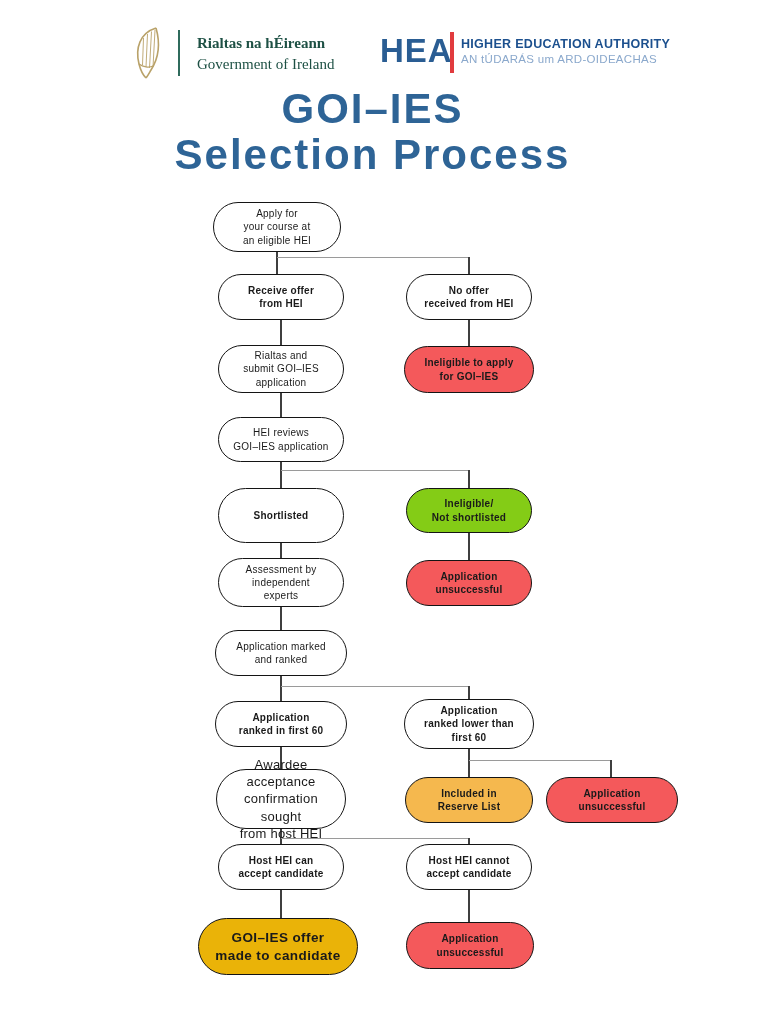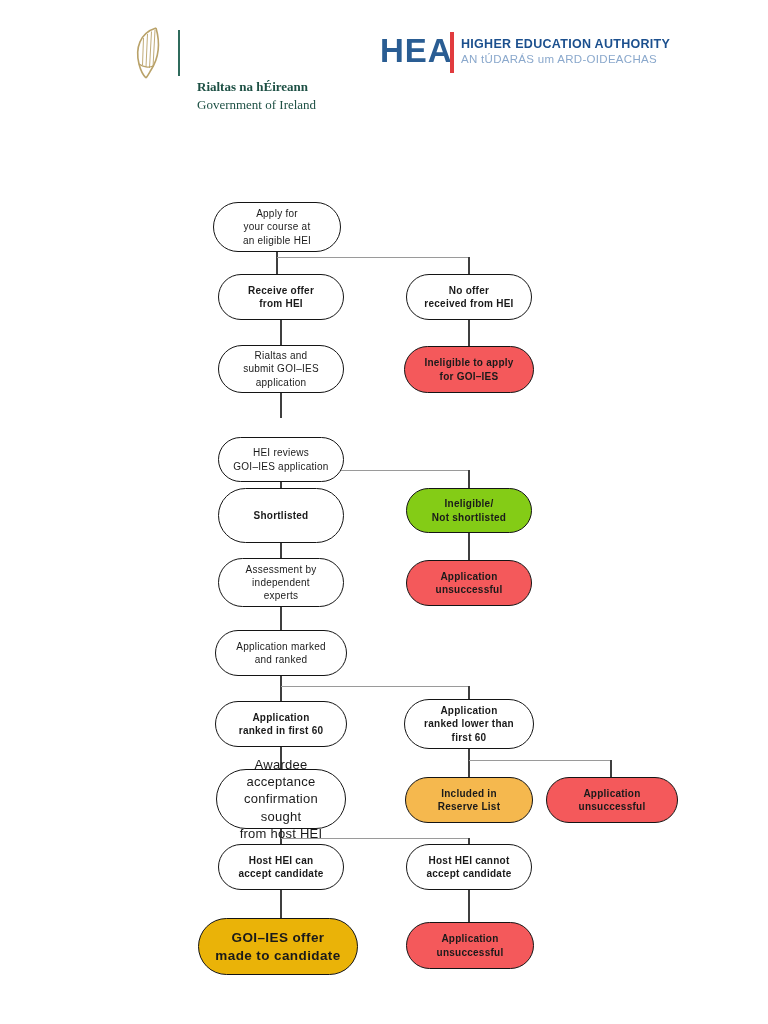--- a/index.html
+++ b/index.html
@@ -8,21 +8,21 @@
     position: relative;
     width: 768px; height: 1024px;
     background: #ffffff;
     overflow: hidden;
     font-family: "Liberation Sans", sans-serif;
   }
 
   
   .harp { position: absolute; left: 127px; top: 26px; width: 37px; height: 54px; }
   .logo-divider { position: absolute; left: 178px; top: 30px; width: 2px; height: 46px; background: #2f6b5c; }
-  .gov-text { position: absolute; left: 197px; top: 33px; font-family: "Liberation Serif", serif; color: #1d5044; line-height: 1.42; font-size: 13px; margin-top: 45px; }
+  .gov-text { position: absolute; left: 197px; top: 33px; font-family: "Liberation Serif", serif; color: #1d5044; line-height: 1.42; font-size: 15px; }
   .gov-text .l1 { font-weight: 700; }
   .hea { position: absolute; left: 380px; top: 30px; height: 46px; }
   .hea-acronym { position: absolute; left: 0; top: 2px; font-size: 33px; font-weight: 700; color: #2a5d93; letter-spacing: 1px; }
   .hea-bar { position: absolute; left: 70px; top: 2px; width: 4px; height: 41px; background: #e13b3e; }
   .hea-names { position: absolute; left: 81px; top: 6px; line-height: 1.3; white-space: nowrap; }
   .hea-names .n1 { font-size: 12.5px; font-weight: 700; color: #1c508e; letter-spacing: 0.3px; }
   .hea-names .n2 { font-size: 11.5px; font-weight: 400; color: #8aa8cc; letter-spacing: 0.3px; }
 
   
   .title {
@@ -70,20 +70,24 @@
 
   <div class="hea">
     <div class="hea-acronym">HEA</div>
     <div class="hea-bar"></div>
     <div class="hea-names">
       <div class="n1">HIGHER EDUCATION AUTHORITY</div>
       <div class="n2">AN tÚDARÁS um ARD-OIDEACHAS</div>
     </div>
   </div>
 
+  <div class="title">
+    <div class="t1">GOI–IES</div>
+    <div class="t2">Selection Process</div>
+  </div>
 
   <div class="vline" style="left:276px; top:251px; height:24px;"></div>
   <div class="hline" style="left:277px; top:257px; width:193px;"></div>
   <div class="vline" style="left:468px; top:257px; height:18px;"></div>
 
   <div class="vline" style="left:280px; top:319px; height:27px;"></div>
   <div class="vline" style="left:468px; top:319px; height:28px;"></div>
 
   <div class="vline" style="left:280px; top:392px; height:26px;"></div>
 
@@ -117,21 +121,21 @@
 an eligible HEI</div>
   <div class="node bold" style="left: 406px; top: 274px; width: 126px; height: 46px; background: rgb(255, 255, 255);">No offer
 received from HEI</div>
   <div class="node bold" style="left: 218px; top: 274px; width: 126px; height: 46px; background: rgb(255, 255, 255);">Receive offer
 from HEI</div>
   <div class="node" style="left: 218px; top: 345px; width: 126px; height: 48px; background: rgb(255, 255, 255);">Rialtas and
 submit GOI–IES
 application</div>
   <div class="node bold" style="left: 404px; top: 346px; width: 130px; height: 47px; background: rgb(244, 89, 91);">Ineligible to apply
 for GOI–IES</div>
-  <div class="node" style="left: 218px; top: 417px; width: 126px; height: 45px; background: rgb(255, 255, 255); margin-top: 20px;">HEI reviews
+  <div class="node" style="left: 218px; top: 417px; width: 126px; height: 45px; background: rgb(255, 255, 255);">HEI reviews
 GOI–IES application</div>
   <div class="node bold" style="left: 218px; top: 488px; width: 126px; height: 55px; background: rgb(255, 255, 255);">Shortlisted</div>
   <div class="node bold" style="left: 406px; top: 488px; width: 126px; height: 45px; background: #84cc16;">Ineligible/
 Not shortlisted</div>
   <div class="node" style="left: 218px; top: 558px; width: 126px; height: 49px; background: rgb(255, 255, 255);">Assessment by
 independent
 experts</div>
   <div class="node bold" style="left: 406px; top: 560px; width: 126px; height: 46px; background: rgb(244, 89, 91);">Application
 unsuccessful</div>
   <div class="node" style="left: 215px; top: 630px; width: 132px; height: 46px; background: rgb(255, 255, 255);">Application marked

